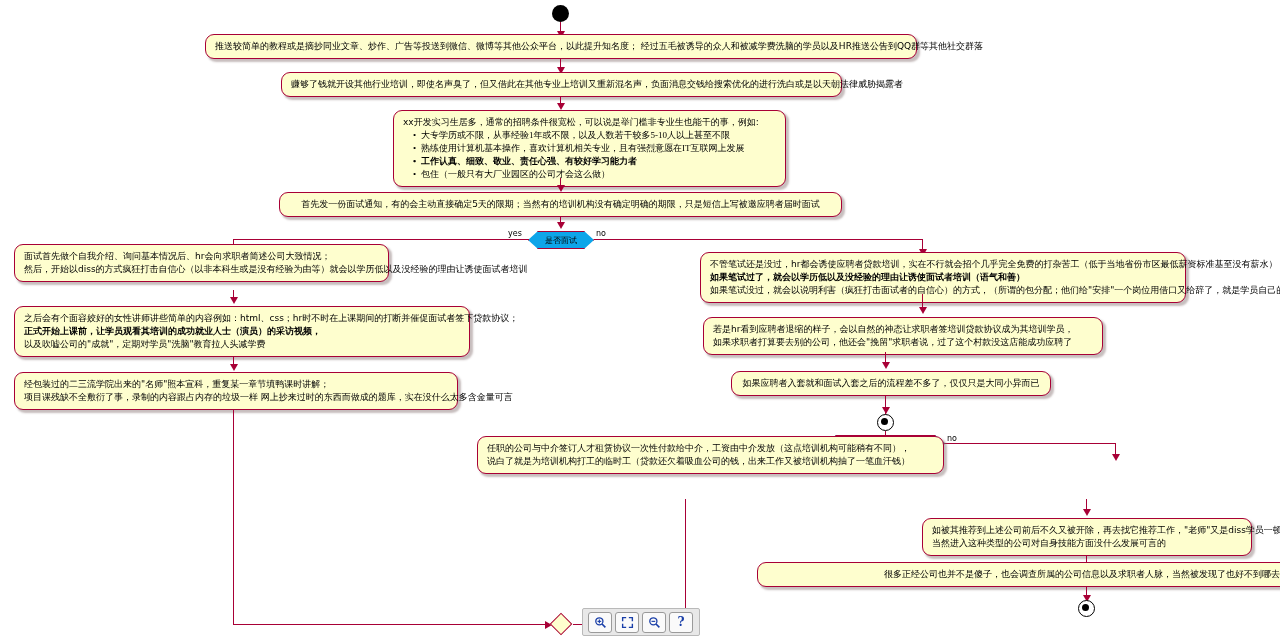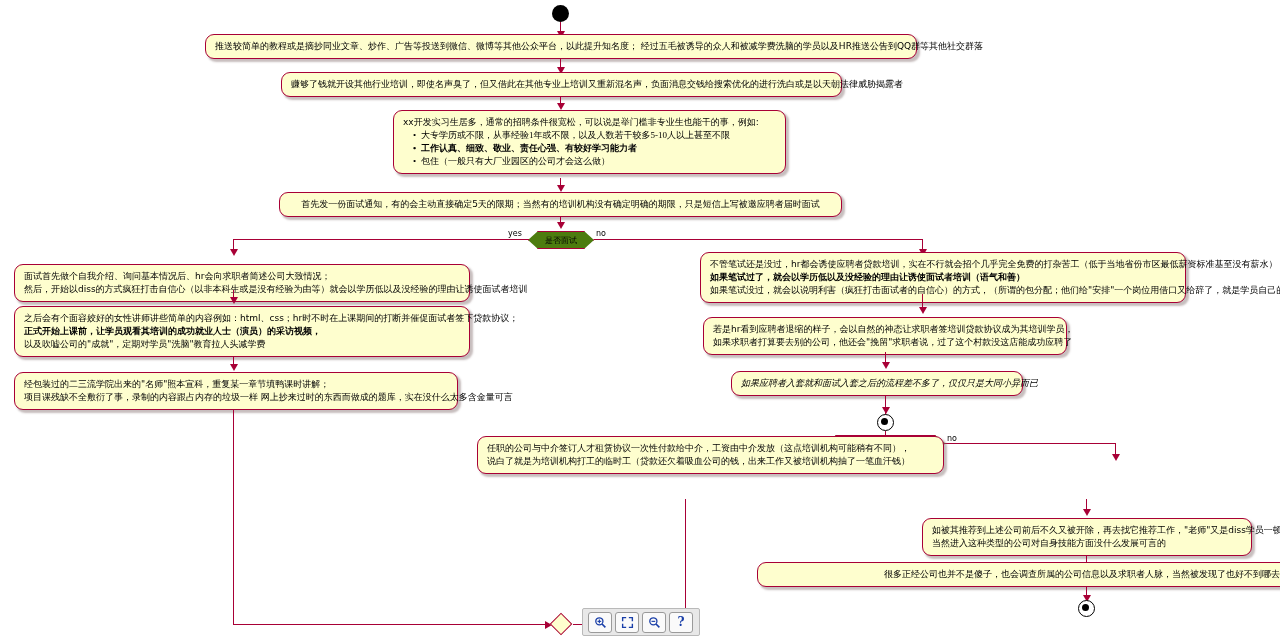--- a/index.html
+++ b/index.html
@@ -37,21 +37,21 @@
   .node ul li { position: relative; padding-left: 8px; }
   .node ul li:before {
     content: "\2022";
     position: absolute; left: 0; top: 0;
   }
   .node ul li.b { font-weight: bold; }
 
   
   .diamond {
     position: absolute;
-    background: #4d7c0f;
+    background: #0ea5e9;
     border: 1.4px solid #A80036;
     color: #000;
     font-size: 8px;
     line-height: 10px;
     text-align: right;
     white-space: nowrap;
     padding: 4px 16px;
     box-shadow: 2px 2px 2px rgba(130,110,110,0.4);
     clip-path: polygon(10px 0, calc(100% - 10px) 0, 100% 50%, calc(100% - 10px) 100%, 10px 100%, 0 50%);
   }
@@ -159,20 +159,21 @@
   <div class="node" style="left:281px; top:72px; width:561px; text-align:center;">
     <span class="ln">赚够了钱就开设其他行业培训，即使名声臭了，但又借此在其他专业上培训又重新混名声，负面消息交钱给搜索优化的进行洗白或是以天朝法律威胁揭露者</span>
   </div>
   <div class="vline" style="left:560px; top:96px; height:10px;"></div>
   <div class="arrow-down" style="left:556.5px; top:103px;"></div>
 
   <div class="node" style="left:348px; top:110px; width:393px;margin-left:45px;">
     <span class="ln">xx开发实习生居多，通常的招聘条件很宽松，可以说是举门槛非专业生也能干的事，例如:</span>
     <ul>
       <li>大专学历或不限，从事经验1年或不限，以及人数若干较多5-10人以上甚至不限</li>
+      <li>熟练使用计算机基本操作，喜欢计算机相关专业，且有强烈意愿在IT互联网上发展</li>
       <li class="b">工作认真、细致、敬业、责任心强、有较好学习能力者</li>
       <li>包住（一般只有大厂业园区的公司才会这么做）</li>
     </ul>
   </div>
   <div class="vline" style="left:560px; top:178px; height:10px;"></div>
   <div class="arrow-down" style="left:556.5px; top:185px;"></div>
 
   <div class="node" style="left:279px; top:192px; width:563px; text-align:center;">
     <span class="ln">首先发一份面试通知，有的会主动直接确定5天的限期；当然有的培训机构没有确定明确的期限，只是短信上写被邀应聘者届时面试</span>
   </div>
@@ -185,21 +186,21 @@
   <div class="edge-label" style="left:508px; top:229px;">yes</div>
   <div class="edge-label" style="left:596px; top:229px;">no</div>
 
   <div class="hline" style="left:233px; top:239px; width:296px;"></div>
   <div class="hline" style="left:594px; top:239px; width:329px;"></div>
   <div class="vline" style="left:233px; top:239px; height:13px;"></div>
   <div class="arrow-down" style="left:229.5px; top:249px;"></div>
   <div class="vline" style="left:922px; top:239px; height:13px;"></div>
   <div class="arrow-down" style="left:918.5px; top:249px;"></div>
 
-  <div class="node" style="left:14px; top:264px; width:456px;">
+  <div class="node" style="left:14px; top:244px; width:375px;">
     <span class="ln">面试首先做个自我介绍、询问基本情况后、hr会向求职者简述公司大致情况；</span>
     <span class="ln">然后，开始以diss的方式疯狂打击自信心（以非本科生或是没有经验为由等）就会以学历低以及没经验的理由让诱使面试者培训</span>
   </div>
   <div class="vline" style="left:233px; top:290px; height:10px;"></div>
   <div class="arrow-down" style="left:229.5px; top:297px;"></div>
 
   <div class="node" style="left:14px; top:306px; width:456px;">
     <span class="ln">之后会有个面容姣好的女性讲师讲些简单的内容例如：html、css；hr时不时在上课期间的打断并催促面试者签下贷款协议；</span>
     <span class="ln b">正式开始上课前，让学员观看其培训的成功就业人士（演员）的采访视频，</span>
     <span class="ln">以及吹嘘公司的"成就"，定期对学员"洗脑"教育拉人头减学费</span>
@@ -217,28 +218,28 @@
   <div class="arrow-right" style="left:545px; top:620.5px;"></div>
 
   <div class="node" style="left:700px; top:252px; width:486px;">
     <span class="ln">不管笔试还是没过，hr都会诱使应聘者贷款培训，实在不行就会招个几乎完全免费的打杂苦工（低于当地省份市区最低薪资标准基至没有薪水）；</span>
     <span class="ln b">如果笔试过了，就会以学历低以及没经验的理由让诱使面试者培训（语气和善）</span>
     <span class="ln">如果笔试没过，就会以说明利害（疯狂打击面试者的自信心）的方式，（所谓的包分配；他们给"安排"一个岗位用借口又给辞了，就是学员自己的事了）</span>
   </div>
   <div class="vline" style="left:922px; top:294px; height:16px;"></div>
   <div class="arrow-down" style="left:918.5px; top:307px;"></div>
 
-  <div class="node" style="left:703px; top:317px; width:364px;">
+  <div class="node" style="left:703px; top:317px; width:400px;">
     <span class="ln">若是hr看到应聘者退缩的样子，会以自然的神态让求职者签培训贷款协议成为其培训学员，</span>
     <span class="ln">如果求职者打算要去别的公司，他还会"挽留"求职者说，过了这个村款没这店能成功应聘了</span>
   </div>
   <div class="vline" style="left:885px; top:352px; height:13px;"></div>
   <div class="arrow-down" style="left:881.5px; top:362px;"></div>
 
-  <div class="node" style="left:731px; top:371px; width:292px; text-align:center;font-style:italic;">
+  <div class="node" style="left:731px; top:371px; width:320px; text-align:center;">
     <span class="ln">如果应聘者入套就和面试入套之后的流程差不多了，仅仅只是大同小异而已</span>
   </div>
   <div class="vline" style="left:885px; top:395px; height:20px;"></div>
   <div class="arrow-down" style="left:881.5px; top:407px;"></div>
   <div class="dot-end" style="left:877px; top:414px;"></div>
 
   <div class="vline" style="left:885px; top:431px; height:8px;"></div>
   <div class="diamond" style="left:826px; top:435px; width:119px; height:17px;">
     <span>是否进行人才租赁（中介的形式）</span>
   </div>

